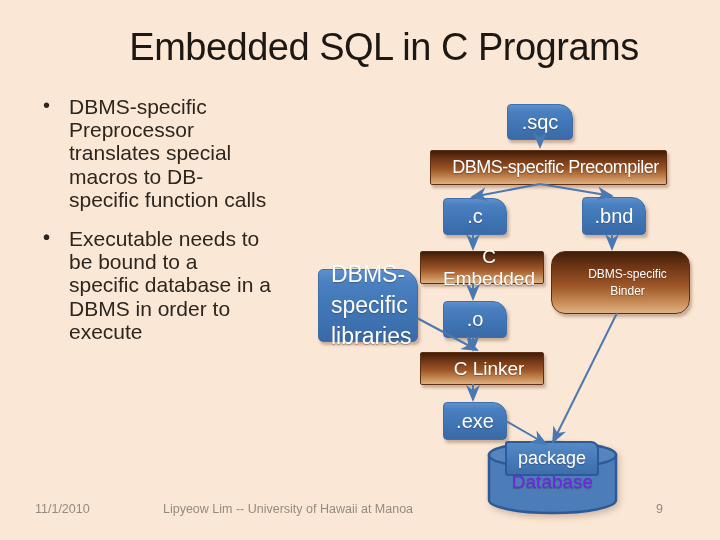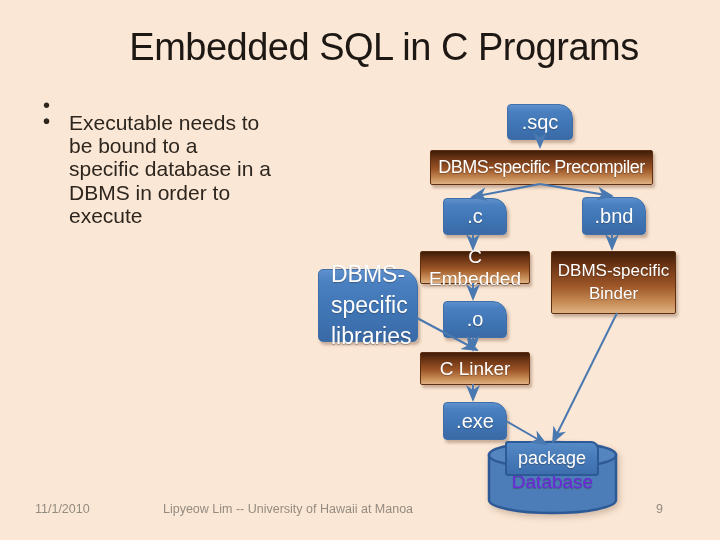--- a/index.html
+++ b/index.html
@@ -14,28 +14,28 @@
   .bullets li{position:relative;padding-left:33px;margin-bottom:16px;white-space:pre-line;}
   .bullets li .dot{position:absolute;left:7px;top:-1px;font-size:20px;}
 
   
   .node{position:absolute;display:flex;align-items:center;justify-content:center;
         color:#fff;text-align:center;text-shadow:0 1px 1px rgba(40,30,20,.35);
         box-shadow:2px 3px 3px rgba(150,115,95,.5);}
   .blue{background:linear-gradient(180deg,#5e90cc 0%,#4a80c0 18%,#4076b6 55%,#3a6aa6 100%);
         border:1px solid #3f6fa8;border-radius:4px 14px 4px 4px;font-size:20px;}
   .brown{background:linear-gradient(180deg,#3f1d08 0%,#6b3414 22%,#9c5527 55%,#c68b55 82%,#dfb183 100%);
-         border:1px solid #5f2f12;border-radius:2px;font-size:19px;}
+         border:1px solid #5f2f12;border-radius:2px;font-size:19px;padding-left:14px;}
 
   .n-sqc{left:507px;top:104px;width:64px;height:34px;}
   .n-precompiler{left:430px;top:150px;width:221px;height:33px;font-size:18px;letter-spacing:-0.5px;white-space:nowrap;}
   .n-c{left:443px;top:198px;width:62px;height:35px;}
   .n-bnd{left:582px;top:197px;width:62px;height:36px;}
   .n-ccompiler{left:420px;top:251px;width:108px;height:31px;}
-  .n-binder{left:551px;top:251px;width:123px;height:61px;font-size:17px;line-height:1.35;}
+  .n-binder{left:551px;top:251px;width:123px;height:61px;font-size:12px;line-height:1.35;border-radius:14px;}
   .n-binder span{display:block;width:112px;}
   .n-libraries{left:318px;top:269px;width:98px;height:71px;font-size:23px;line-height:1.35;
                border-radius:5px 18px 5px 5px;}
   .n-libraries span{display:block;width:74px;}
   .n-o{left:443px;top:301px;width:62px;height:35px;}
   .n-clinker{left:420px;top:352px;width:108px;height:31px;}
   .n-exe{left:443px;top:402px;width:62px;height:36px;}
   .n-package{left:505px;top:441px;width:90px;height:31px;font-size:18px;z-index:5;
              background:linear-gradient(180deg,#558ac6 0%,#4478b6 60%,#3d6ead 100%);
              border:2px solid #2d5a96;border-radius:3px 8px 3px 3px;box-shadow:none;}
@@ -53,21 +53,25 @@
   .footer .pagenum{position:absolute;left:656px;}
 </style>
 </head>
 <body>
 
 <div class="slide">
 
   <div class="title">Embedded SQL in C Programs</div>
 
   <ul class="bullets">
-    <li><span class="dot">•</span></li>
+    <li><span class="dot">•</span><span>DBMS-specific
+Preprocessor
+translates special
+macros to DB-
+specific function calls</span></li>
     <li><span class="dot">•</span></li>
     <li><span class="dot">•</span><span>Executable needs to
 be bound to a
 specific database in a
 DBMS in order to
 execute</span></li>
   </ul>
 
   <div>
 

